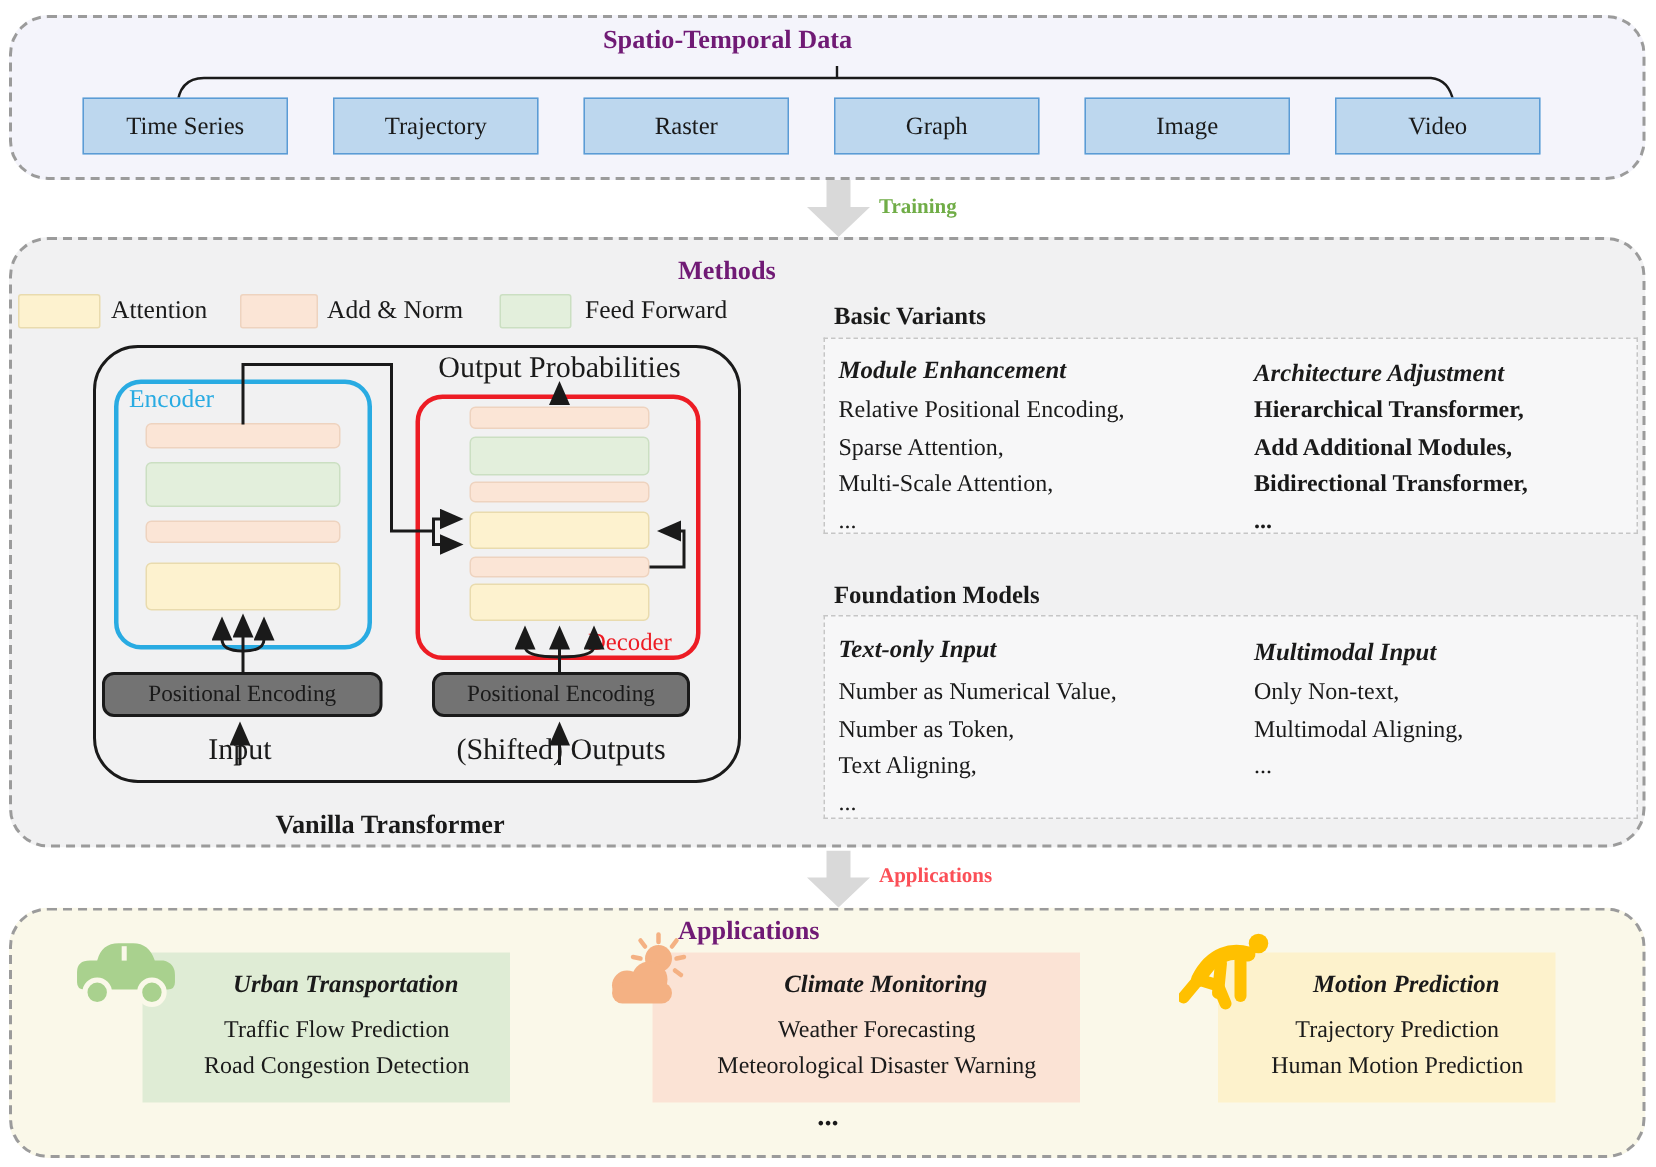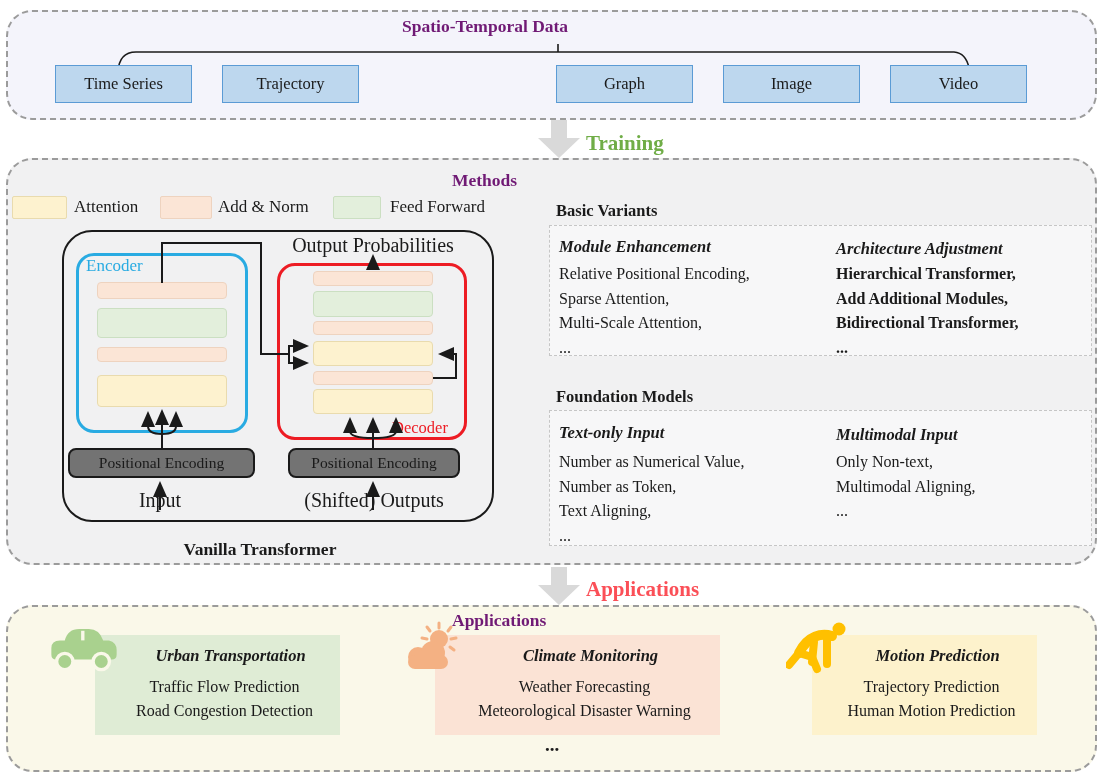--- a/index.html
+++ b/index.html
@@ -1,21 +1,21 @@
 <!DOCTYPE html>
 <html><head>
 <meta charset="utf-8">
 <style>
   html,body{margin:0;padding:0;background:#ffffff;}
   #canvas{position:relative;width:1104px;height:778px;background:#ffffff;
           font-family:"Liberation Serif","DejaVu Serif",serif;color:#1a1a1a;overflow:hidden;}
   .abs{position:absolute;}
   .section{position:absolute;border:2px dashed #9b9b9b;border-radius:26px;box-sizing:border-box;}
   .sec-title{position:absolute;font-weight:bold;font-size:17.5px;color:#701a75;text-align:left;}
-  .flow-label{position:absolute;font-weight:bold;font-size:21px;}
+  .flow-label{position:absolute;font-weight:bold;font-size:14px;}
   .databox{position:absolute;width:137px;height:38px;background:#bdd7ee;border:1.5px solid #5b9bd5;
            box-sizing:border-box;display:flex;align-items:center;justify-content:center;font-size:16.5px;}
   .legend-swatch{position:absolute;height:23px;border:1px solid #c9c9c9;border-radius:2px;box-sizing:border-box;}
   .legend-label{position:absolute;font-size:17px;}
   .c-att{background:#fdf2cf;border:1px solid #e9dbae;}
   .c-add{background:#fbe5d6;border:1px solid #eed3bf;}
   .c-ff{background:#e3efdc;border:1px solid #cbdfc2;}
   .bar{position:absolute;border-radius:4px;box-sizing:border-box;}
   .vt-box{position:absolute;left:62px;top:230px;width:432px;height:292px;border:2.5px solid #1a1a1a;border-radius:30px;box-sizing:border-box;}
   .enc-box{position:absolute;left:76px;top:253px;width:172px;height:180px;border:3px solid #29abe2;border-radius:18px;box-sizing:border-box;}
@@ -41,20 +41,21 @@
   <div class="section" style="left:6px;top:10px;width:1091px;height:110px;background:#f4f4fb;"></div>
   <div class="sec-title" style="left:402px;top:16px;width:300px;">Spatio-Temporal Data</div>
 
   <svg class="overlay" style="left:6px;top:44px;" width="1091" height="30" viewBox="0 0 1091 30">
     <path d="M112 28 Q113 8 130 8 L948 8 Q960 9 963 24" fill="none" stroke="#1a1a1a" stroke-width="1.6"></path>
     <path d="M552 8 L552 0" fill="none" stroke="#1a1a1a" stroke-width="1.6"></path>
   </svg>
 
   <div class="databox" style="left:55px;top:65px;">Time Series</div>
   <div class="databox" style="left:222px;top:65px;">Trajectory</div>
+  <div class="databox" style="left:389px;top:65px;">Raster</div>
   <div class="databox" style="left:556px;top:65px;">Graph</div>
   <div class="databox" style="left:723px;top:65px;">Image</div>
   <div class="databox" style="left:890px;top:65px;">Video</div>
 
   <svg class="overlay" style="left:538px;top:120px;" width="42" height="38" viewBox="0 0 42 38">
     <polygon points="13,0 29,0 29,18 42,18 21,38 0,18 13,18" fill="#d9d9d9"></polygon>
   </svg>
   <div class="flow-label" style="left:586px;top:131px;color:#70ad47;">Training</div>
 
   <div class="section" style="left:6px;top:158px;width:1091px;height:407px;background:#f1f1f2;"></div>

